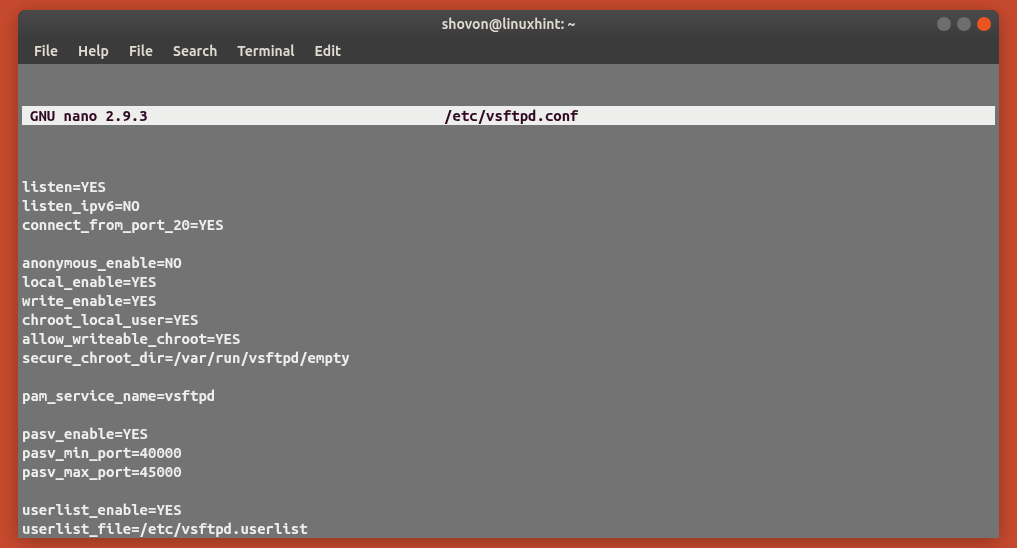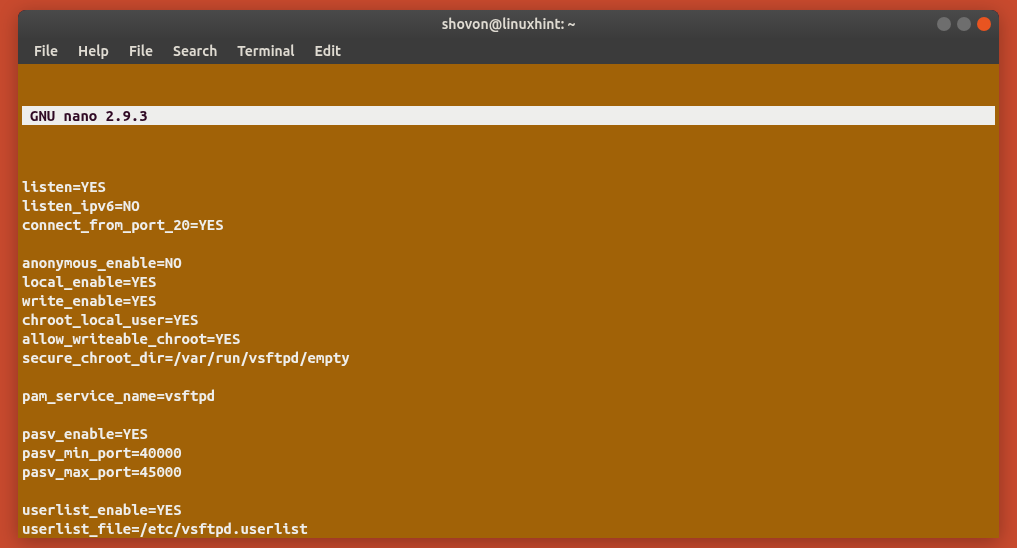--- a/index.html
+++ b/index.html
@@ -59,21 +59,21 @@
       gap: 4px;
       color: #dfdbd2;
       font-family: "Ubuntu", sans-serif;
       font-size: 14px;
     }
     .menuitem {
       padding: 2px 8px;
       cursor: pointer;
     }
     .terminal {
-      background: #a16207;
+      background: #737373;
       color: #eeeeec;
       font-size: 15px;
       line-height: 19px;
       padding: 2px 4px;
       height: calc(100% - 54px);
       white-space: pre;
       font-family: "Ubuntu Mono", "DejaVu Sans Mono", monospace;
     }
     .nano-header {
       background: #eeeeec;
@@ -110,20 +110,21 @@
     <span class="menuitem">File</span>
     <span class="menuitem">Help</span>
     <span class="menuitem">File</span>
     <span class="menuitem">Search</span>
     <span class="menuitem">Terminal</span>
     <span class="menuitem">Edit</span>
   </div>
   <div class="terminal">
     <div class="nano-header">
       <span class="appver">GNU nano 2.9.3</span>
+      <span class="file">/etc/vsftpd.conf</span>
       <span style="flex:0 0 120px"></span>
     </div>
     <div class="content-lines" id="content-lines">listen=YES
 listen_ipv6=NO
 connect_from_port_20=YES
 
 anonymous_enable=NO
 local_enable=YES
 write_enable=YES
 chroot_local_user=YES

